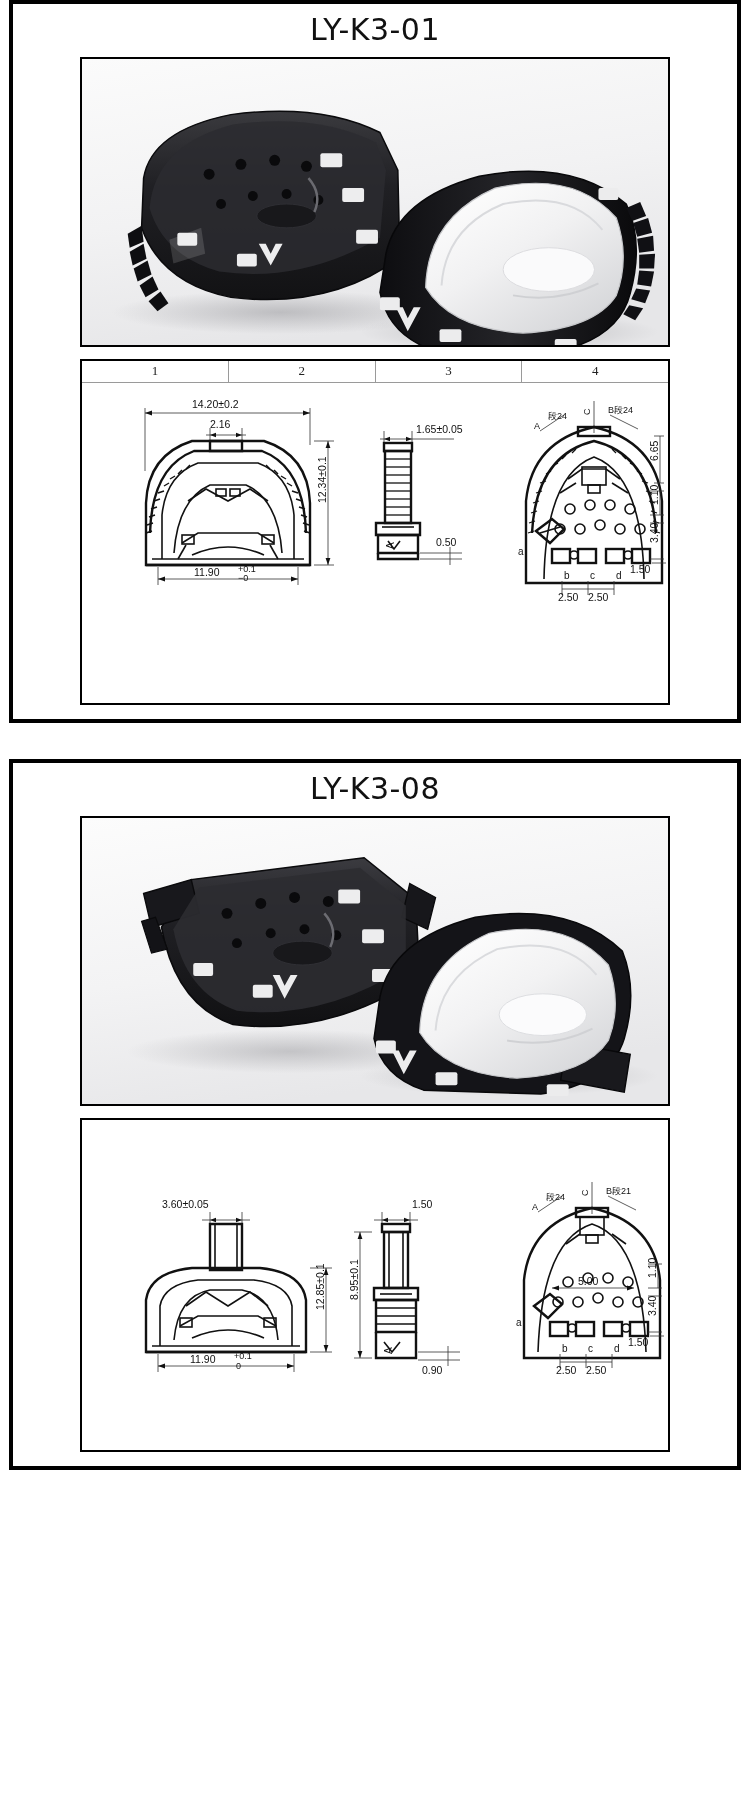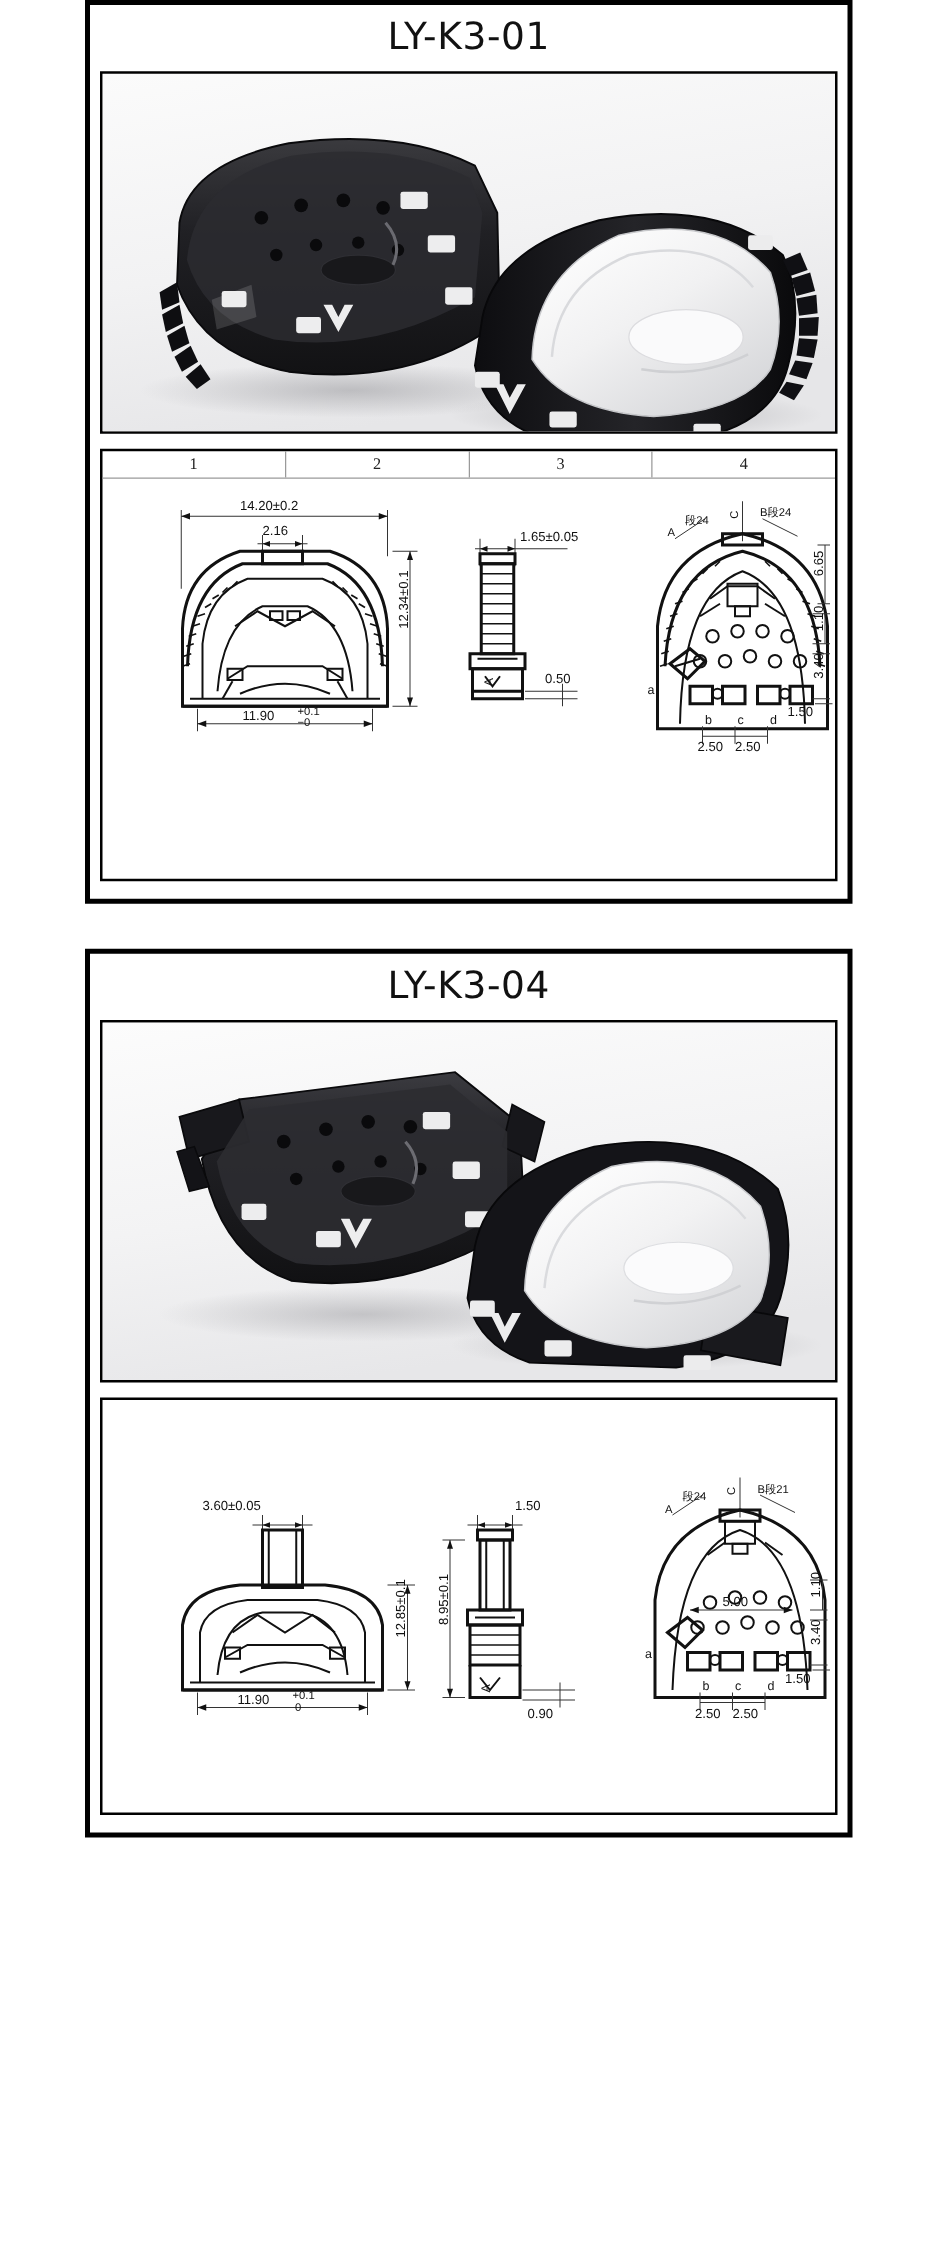--- a/index.html
+++ b/index.html
@@ -7,21 +7,21 @@
     margin: 0; padding: 0;
     background: #ffffff;
     font-family: "Liberation Sans", sans-serif;
   }
   body { width: 750px; }
 
   .page { width: 750px; padding: 0 0 10px 0; }
 
   
   .product-block {
-    width: 614px;
+    width: 732px;
     margin: 0 auto 14px auto;
     border: 4px solid #000;
     background: #fff;
     padding: 0;
   }
   .block-gap { height: 22px; }
 
   .title-bar {
     text-align: center;
     font-size: 30px;
@@ -425,21 +425,21 @@
           </g>
         </svg>
       </div>
     </div>
   </div>
 
   <div class="block-gap"></div>
 
   <div class="product-block">
 
-    <div class="title-bar">LY-K3-04</div>
+    <div class="title-bar">LY-K3-08</div>
 
     <div class="photo-frame">
       <svg class="photo-canvas" viewBox="0 0 590 290" xmlns="http://www.w3.org/2000/svg">
         <defs>
           <linearGradient id="bg2" x1="0" y1="0" x2="0.3" y2="1">
             <stop offset="0%" stop-color="#fcfcfc"></stop>
             <stop offset="55%" stop-color="#f3f3f4"></stop>
             <stop offset="100%" stop-color="#e7e7e9"></stop>
           </linearGradient>
           <linearGradient id="blk2" x1="0" y1="0" x2="0" y2="1">

